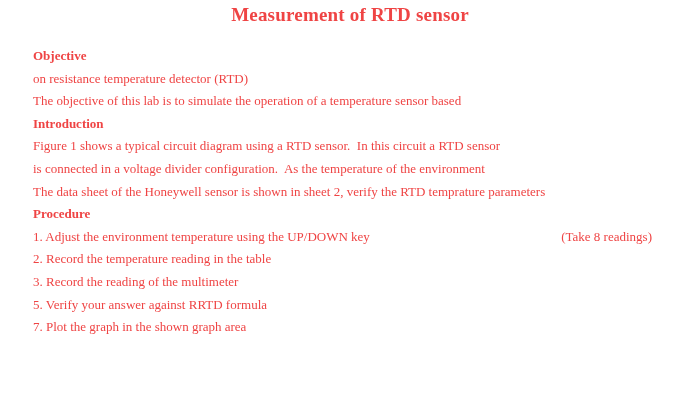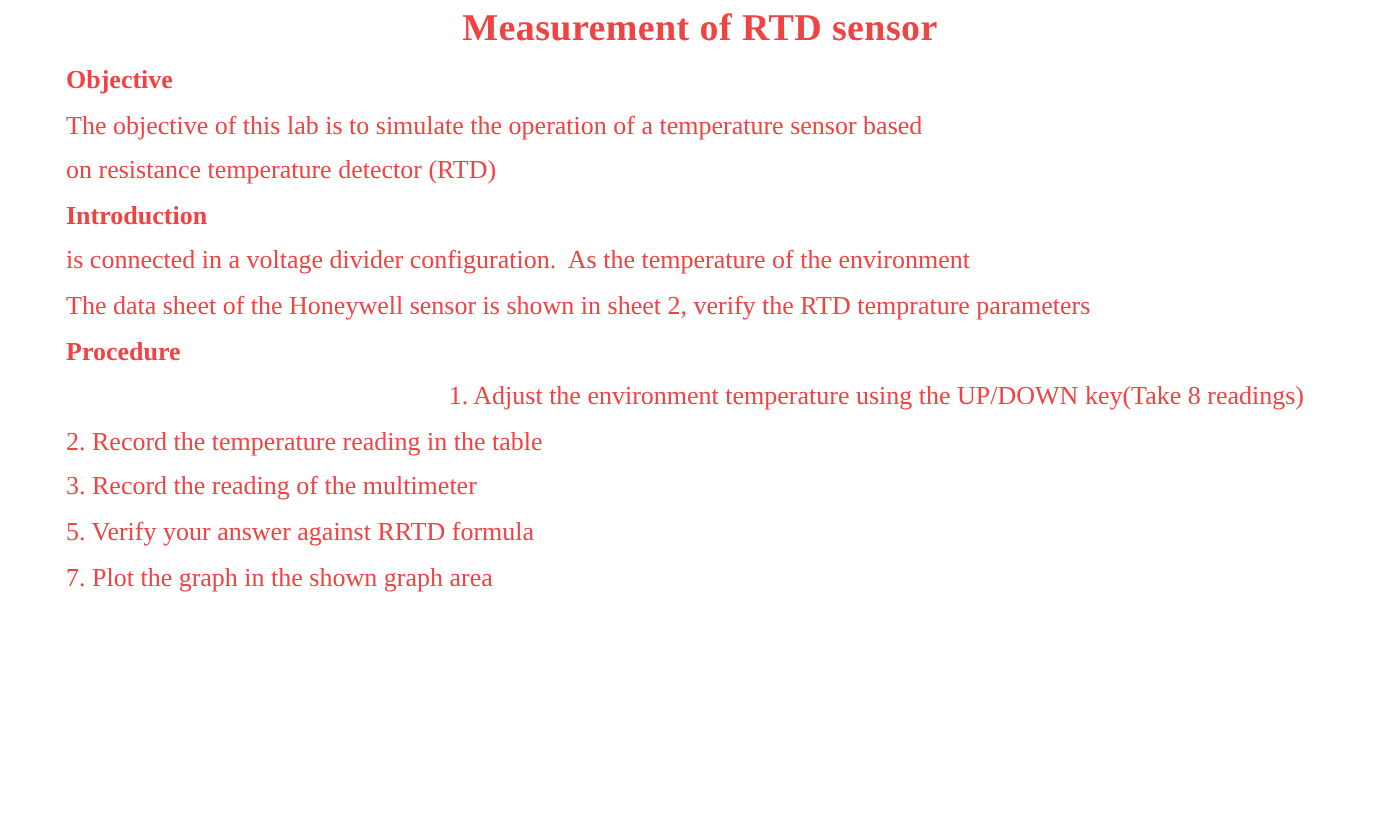--- a/index.html
+++ b/index.html
@@ -18,54 +18,55 @@
   }
   .title {
     margin: 3px 0 0 0;
     font-size: 19px;
     font-weight: bold;
     text-align: center;
     line-height: 24px;
     letter-spacing: 0.2px;
   }
   .content {
-    margin: 2px 48px 0 33px;
+    margin: 18px 48px 0 33px;
   }
   .line, .heading {
     font-size: 13px;
     line-height: 22.6px;
     height: 22.6px;
     white-space: pre;
     overflow: visible;
   }
   .heading {
     font-weight: bold;
   }
   .step-row {
     display: flex;
-    justify-content: flex-end;
+    justify-content: space-between;
     align-items: baseline;
   }
   .step-row .note {
     white-space: pre;
   }
 </style>
 </head>
 <body>
 
 <div class="page" style="color: #ef4444; background: rgb(255, 255, 255);">
   <h1 class="title">Measurement of RTD sensor</h1>
 
   <div class="content">
 
     <div class="heading">Objective</div>
+    <div class="line">on resistance temperature detector (RTD)</div>
     <div class="line">The objective of this lab is to simulate the operation of a temperature sensor based</div>
-    <div class="line">on resistance temperature detector (RTD)</div>
 
     <div class="heading">Introduction</div>
+    <div class="line">Figure 1 shows a typical circuit diagram using a RTD sensor.  In this circuit a RTD sensor</div>
     <div class="line">is connected in a voltage divider configuration.  As the temperature of the environment</div>
     <div class="line">The data sheet of the Honeywell sensor is shown in sheet 2, verify the RTD temprature parameters</div>
 
     <div class="heading">Procedure</div>
     <div class="line step-row">
       <span>1. Adjust the environment temperature using the UP/DOWN key</span>
       <span class="note">(Take 8 readings)</span>
     </div>
     <div class="line">2. Record the temperature reading in the table</div>
     <div class="line">3. Record the reading of the multimeter</div>

